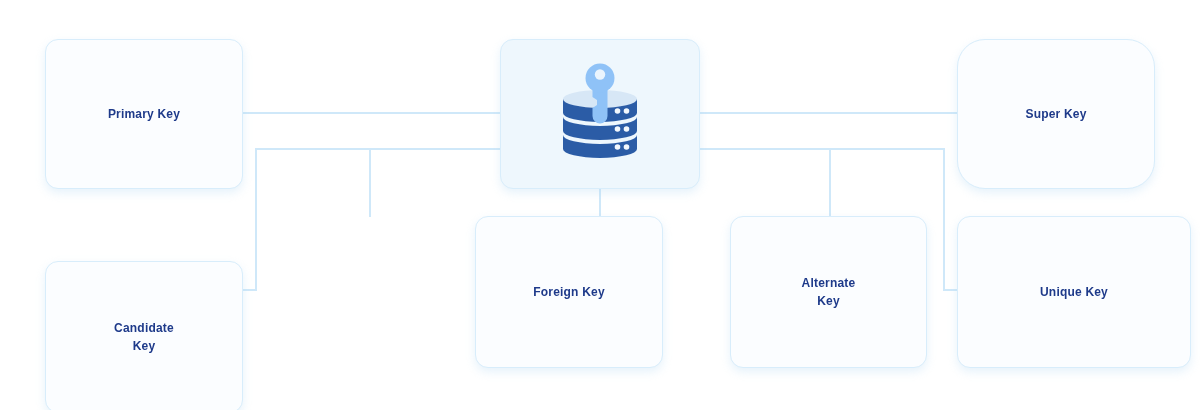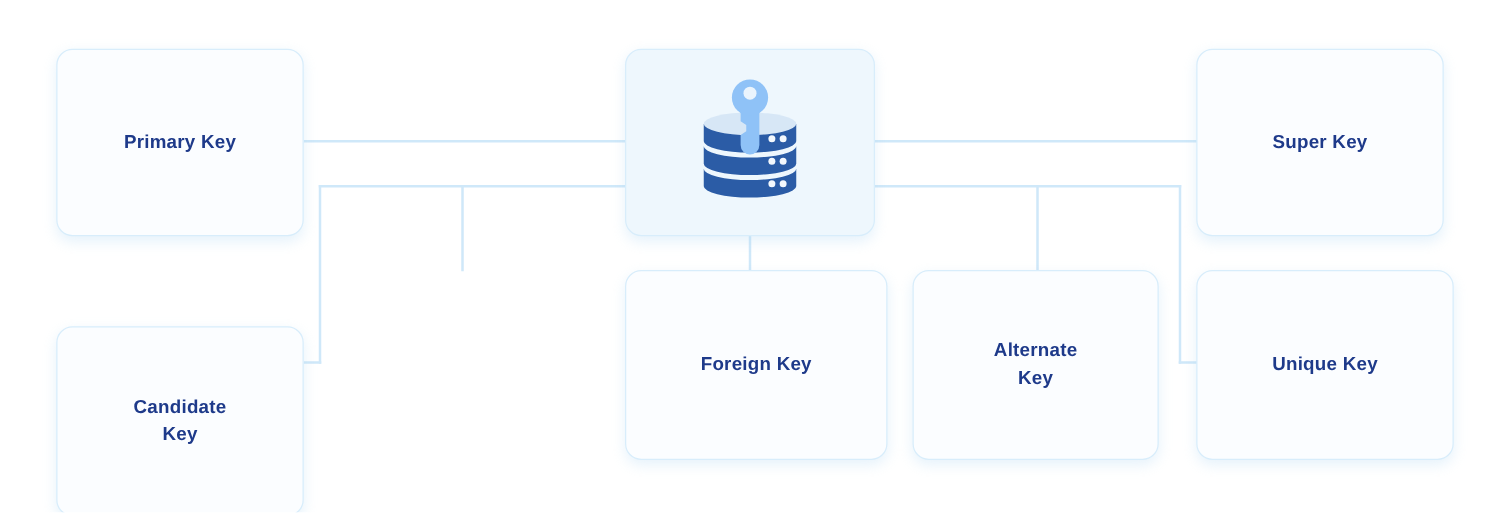--- a/index.html
+++ b/index.html
@@ -22,21 +22,21 @@
     border-radius:13px;
     box-shadow:0 4px 10px rgba(173,213,241,0.30);
     display:flex;align-items:center;justify-content:center;
     box-sizing:border-box;
     z-index:2;
   }
   .node.center{background:#eef7fd;}
   .label{
     color:#1e3a8a;
     font-weight:700;
-    font-size:15px;
+    font-size:12px;
     letter-spacing:0.2px;
     line-height:1.5;
     text-align:center;
     display:inline-block;
   }
   .narrow .label{width:min-content;}
 </style>
 </head>
 <body>
 
@@ -76,34 +76,34 @@
       <circle cx="67.5" cy="68" r="2.8" fill="#f3f8fd"></circle>
       <circle cx="58.5" cy="86" r="2.8" fill="#f3f8fd"></circle>
       <circle cx="67.5" cy="86" r="2.8" fill="#f3f8fd"></circle>
 
       <path d="M33.5 25 V36 L38 39 V44 L33.5 47 V55 a7.5 7.5 0 0 0 15 0 V25 z" fill="#8fc2f7"></path>
       <circle cx="41" cy="17" r="14.5" fill="#8fc2f7"></circle>
       <circle cx="41" cy="13.5" r="5.2" fill="#eaf4fd"></circle>
     </svg>
   </div>
 
-  <div class="node" style="left:957px;top:39px;width:198px;height:150px;">
+  <div class="node" style="left:957px;top:39px;width:198px;height:150px;border-radius:28px;">
     <span class="label">Super Key</span>
   </div>
 
   <div class="node narrow" style="left:45px;top:216px;width:198px;height:152px;margin-top:45px;">
     <span class="label">Candidate Key</span>
   </div>
 
 
-  <div class="node" style="left:500px;top:216px;width:210px;height:152px;">
+  <div class="node" style="left:475px;top:216px;width:188px;height:152px;">
     <span class="label">Foreign Key</span>
   </div>
 
   <div class="node narrow" style="left:730px;top:216px;width:197px;height:152px;">
     <span class="label">Alternate Key</span>
   </div>
 
-  <div class="node" style="left:957px;top:216px;width:206px;height:152px;">
+  <div class="node" style="left:957px;top:216px;width:234px;height:152px;">
     <span class="label">Unique Key</span>
   </div>
 
 </div>
 
 </body></html>

